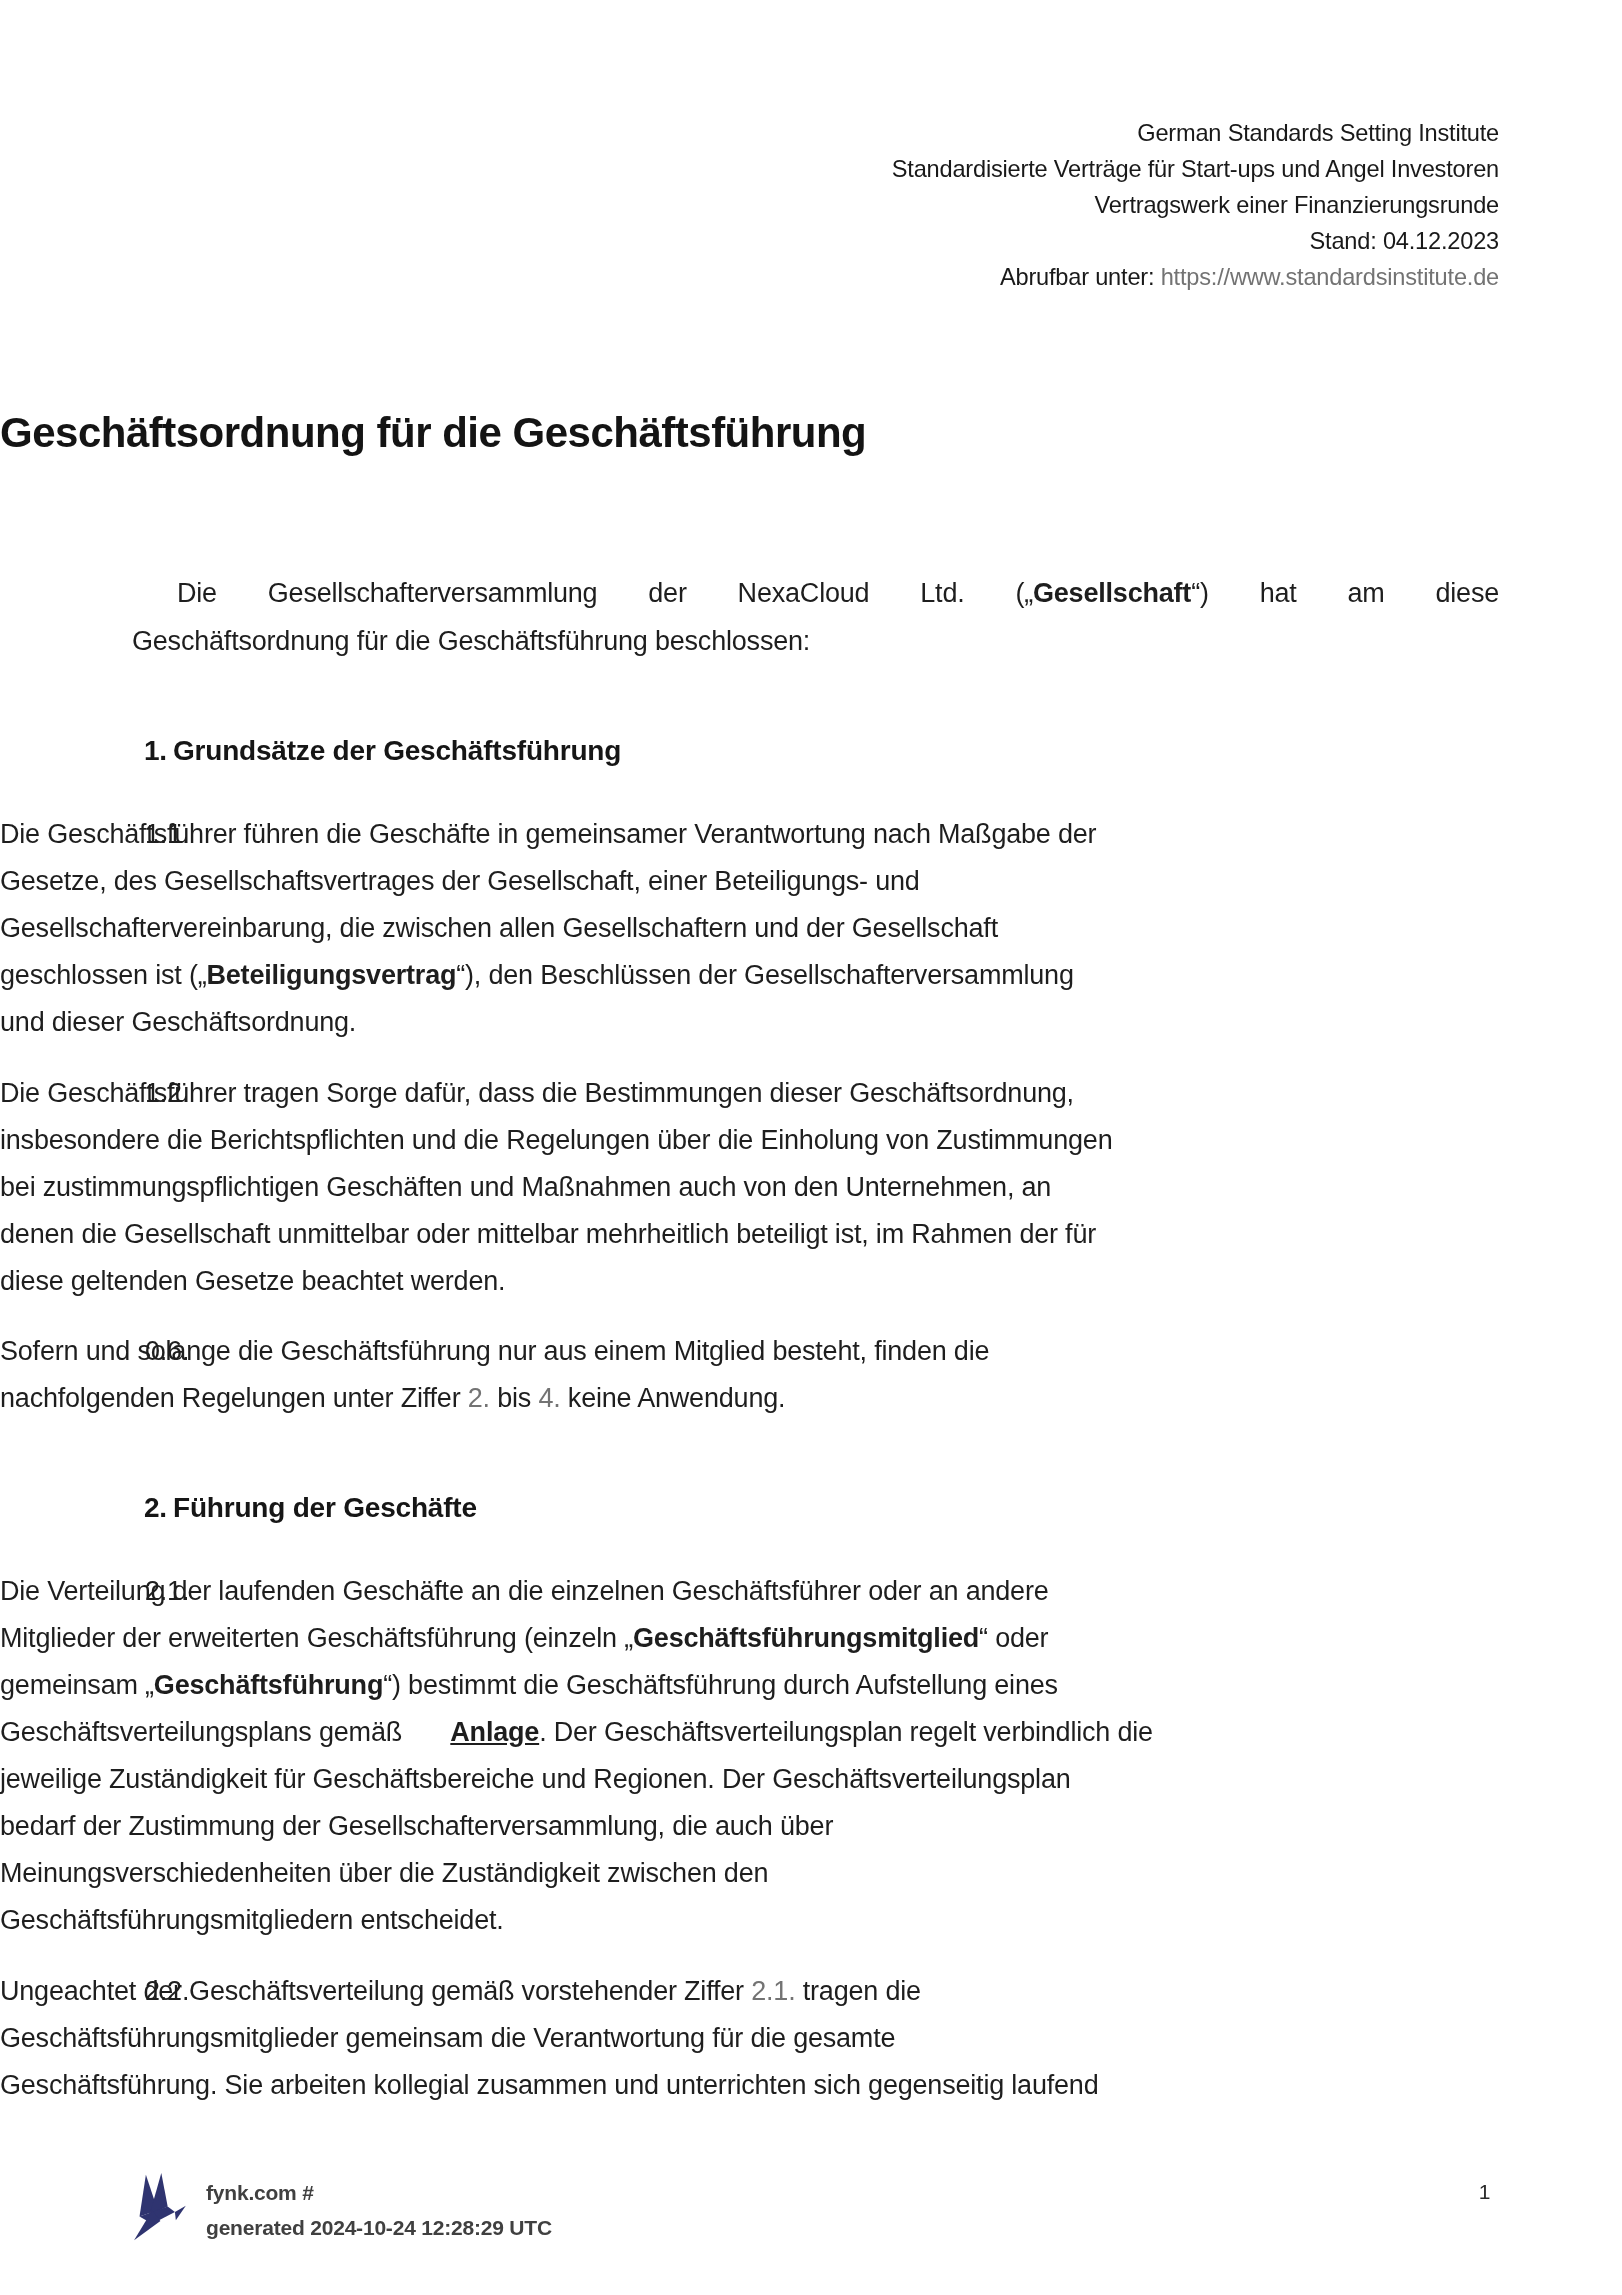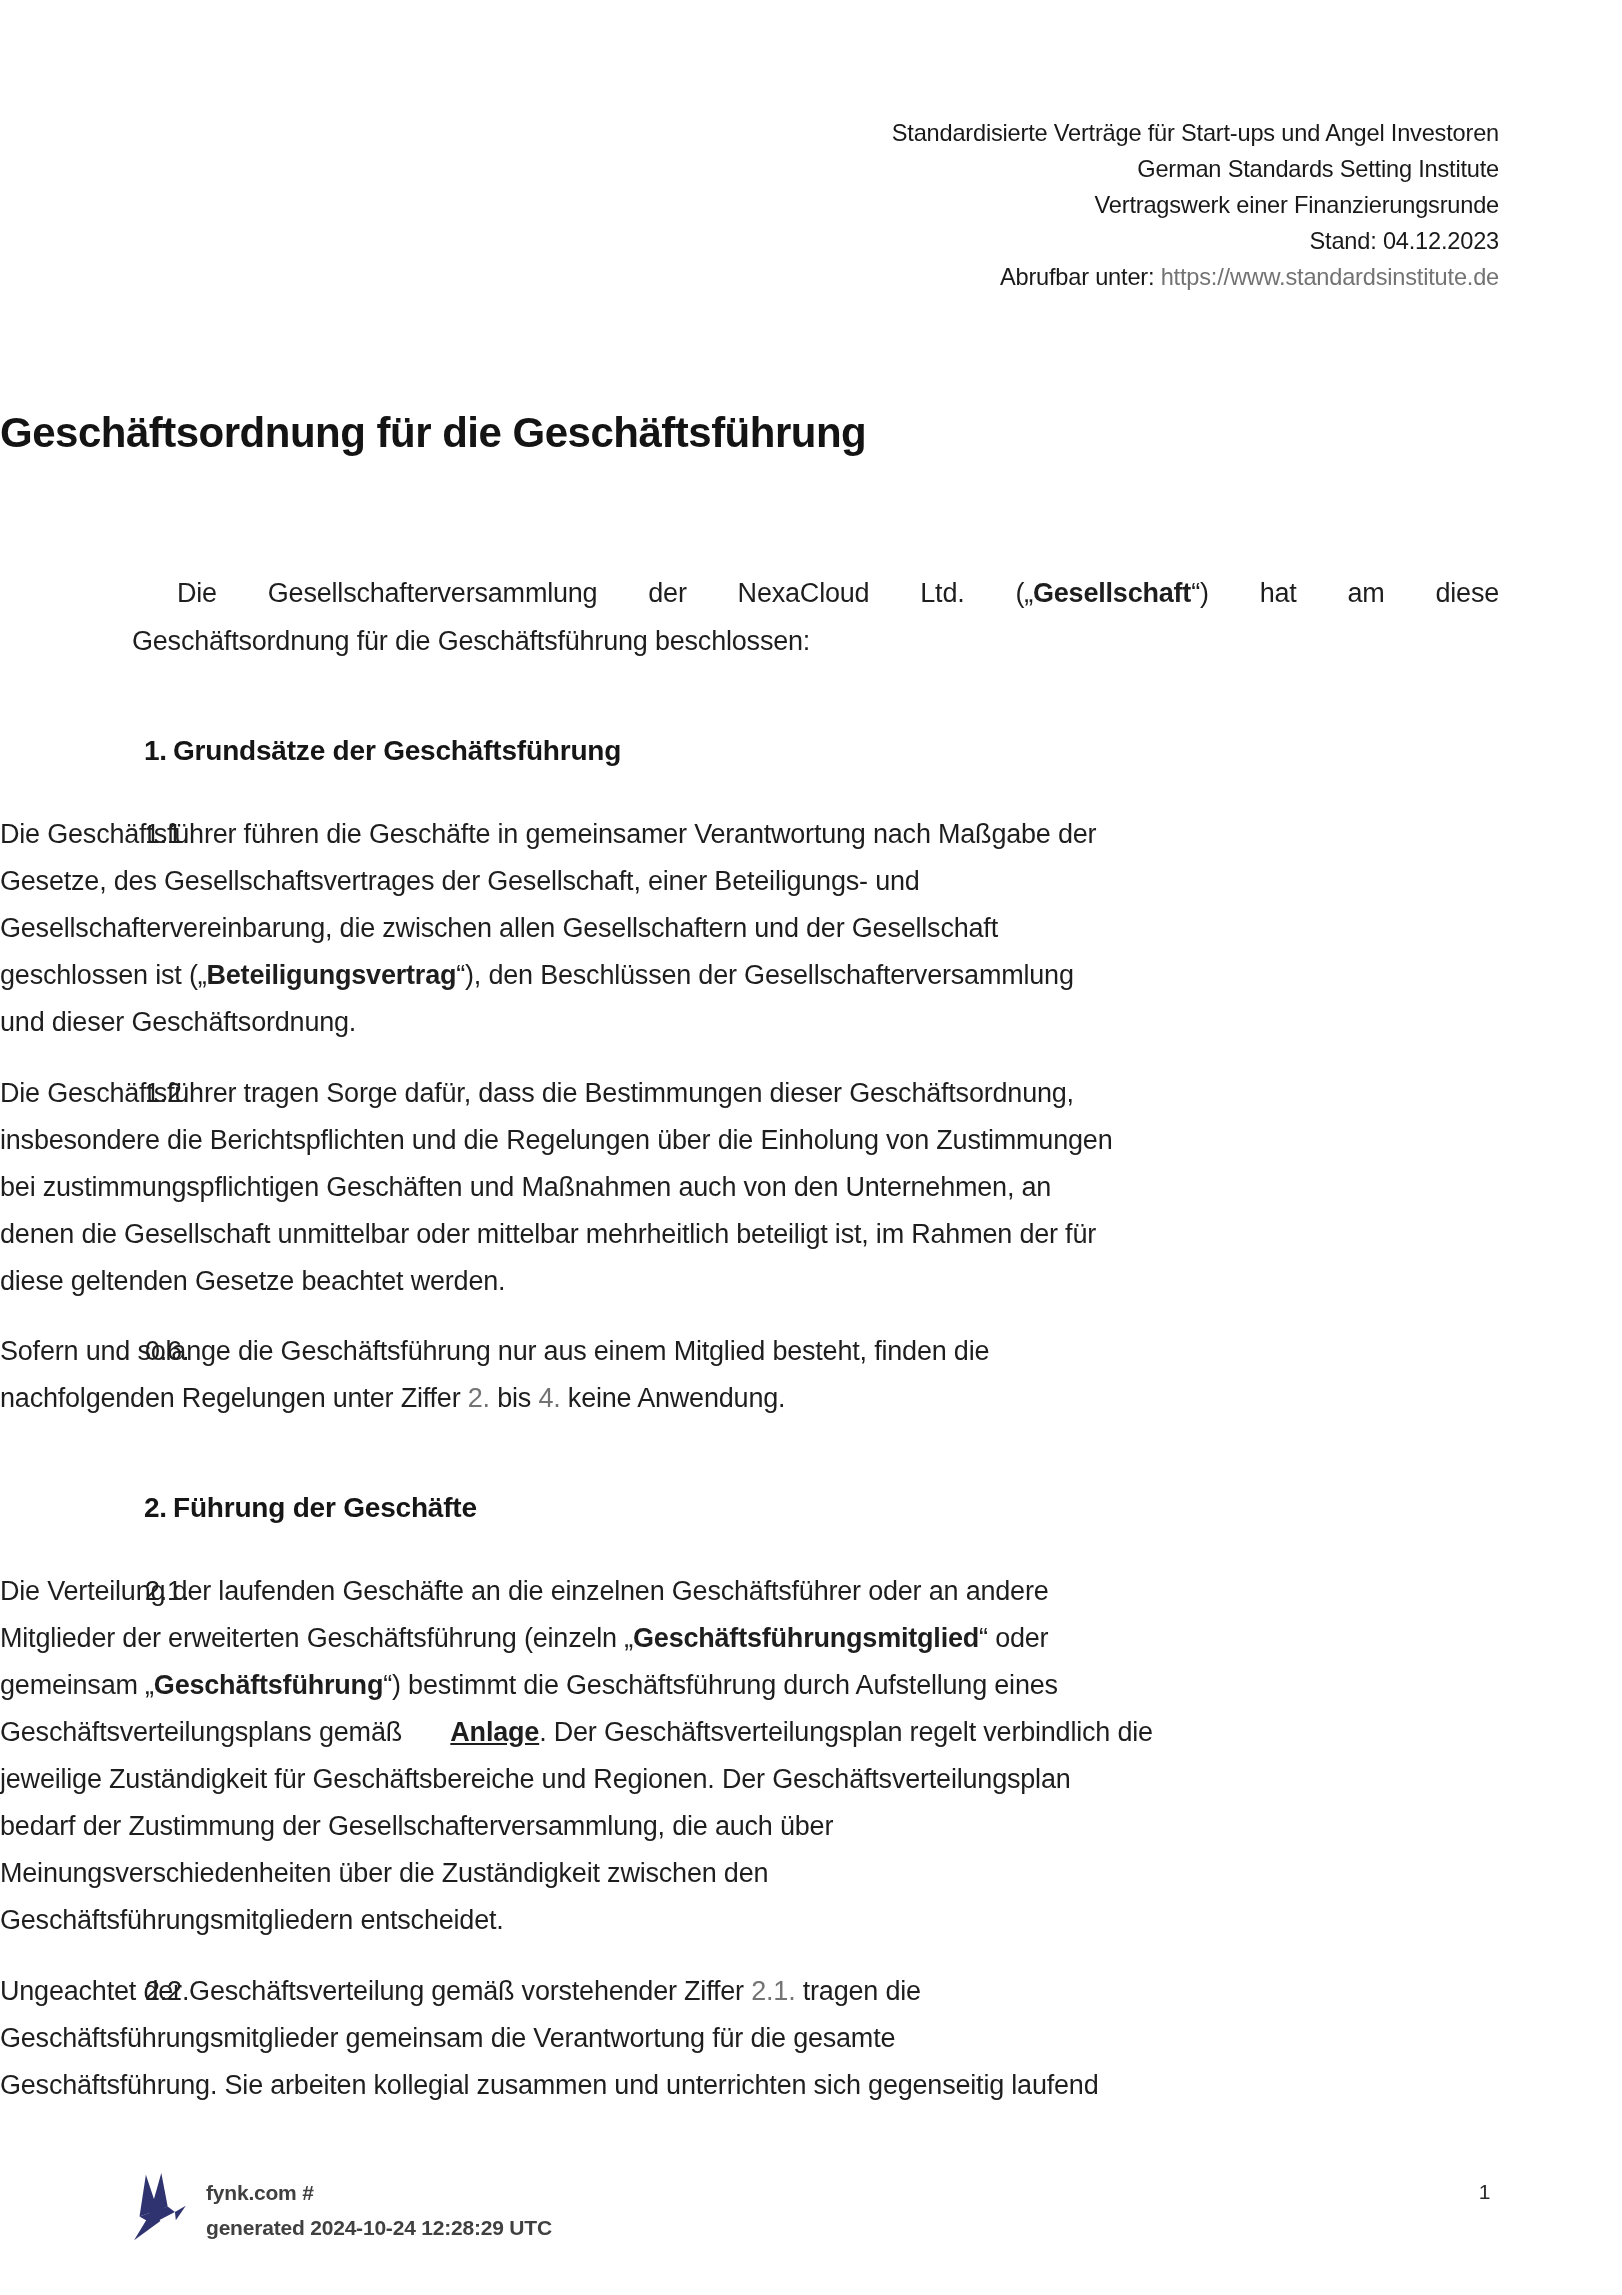--- a/index.html
+++ b/index.html
@@ -101,22 +101,22 @@
     color:#2b2b2b;
   }
 </style>
 </head>
 <body>
 
 <div class="page">
 
   <div class="doc-header">
     <div>
+        <div class="hline">German Standards Setting Institute</div>
         <div class="hline">Standardisierte Verträge für Start-ups und Angel Investoren</div>
-        <div class="hline">German Standards Setting Institute</div>
         <div class="hline">Vertragswerk einer Finanzierungsrunde</div>
         <div class="hline">Stand: 04.12.2023</div>
       </div>
     <div class="hline">
       <span>Abrufbar unter: </span><a class="doclink">https://www.standardsinstitute.de</a>
     </div>
   </div>
 
   <h1 class="doc-title">Geschäftsordnung für die Geschäftsführung</h1>
 

